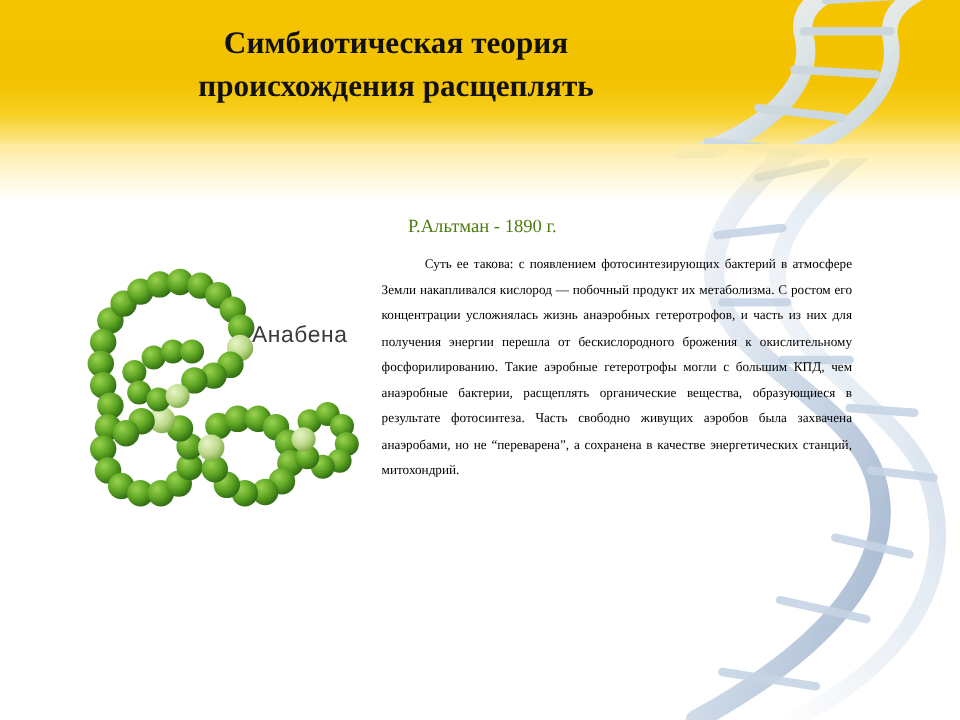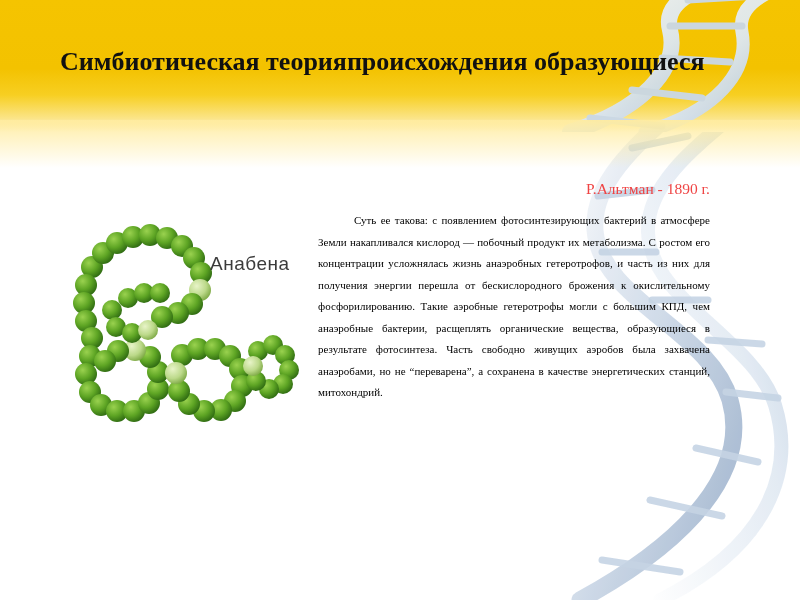--- a/index.html
+++ b/index.html
@@ -58,27 +58,28 @@
     position: absolute;
     top: 0;
     right: 0;
     width: 250px;
     height: 132px;
     overflow: hidden;
   }
 
   .title-wrap {
     position: absolute;
-    top: 12px;
+    top: 4px;
     left: 60px;
     width: 540px;
     height: 100px;
     display: flex;
+    flex-direction: column;
     align-items: center;
-    justify-content: flex-start;
+    justify-content: center;
     z-index: 3;
   }
   .title-line {
     font-family: "Liberation Serif", serif;
     font-weight: bold;
     font-size: 26px;
     line-height: 36px;
     color: #111111;
     text-align: center;
     white-space: nowrap;
@@ -88,23 +89,22 @@
   .text-col {
     position: absolute;
     left: 318px;
     top: 178px;
     width: 392px;
     z-index: 4;
   }
   .author-line {
     font-size: 15.5px;
     line-height: 22px;
-    color: #ef4444;
+    color: #4d7c0f;
     margin: 0 0 10px 22px;
-    text-align: right;
   }
   .body-par {
     font-size: 11px;
     line-height: 21.5px;
     color: #000000;
     text-align: justify;
     text-indent: 36px;
     margin: 0;
   }
 
@@ -114,21 +114,21 @@
     left: 70px;
     top: 205px;
     width: 238px;
     height: 260px;
     z-index: 4;
   }
   .pic svg { display: block; }
   .pic-label {
     position: absolute;
     left: 140px;
-    top: 48px;
+    top: 64px;
     font-family: "Liberation Sans", sans-serif;
     font-size: 19px;
     font-weight: normal;
     color: #3b3b3b;
     letter-spacing: 0.5px;
   }
 </style>
 </head>
 <body>
 
@@ -187,21 +187,21 @@
             <line x1="112" y1="58" x2="180" y2="62"></line>
             <line x1="120" y1="26" x2="192" y2="26"></line>
             <line x1="138" y1="0" x2="206" y2="-4"></line>
           </g>
         </g>
       </svg>
     </div>
 
     <div class="title-wrap">
       <div class="title-line">Симбиотическая теория</div>
-      <div class="title-line">происхождения образующиеся</div>
+      <div class="title-line">происхождения расщеплять</div>
     </div>
   </div>
 
   <div class="pic">
     <svg width="238" height="260" viewBox="0 0 238 260" xmlns="http://www.w3.org/2000/svg">
       <defs>
         <radialGradient id="cell" cx="35%" cy="32%" r="72%">
           <stop offset="0%" stop-color="#9ad24f"></stop>
           <stop offset="55%" stop-color="#5ea524"></stop>
           <stop offset="100%" stop-color="#2f6b12"></stop>

